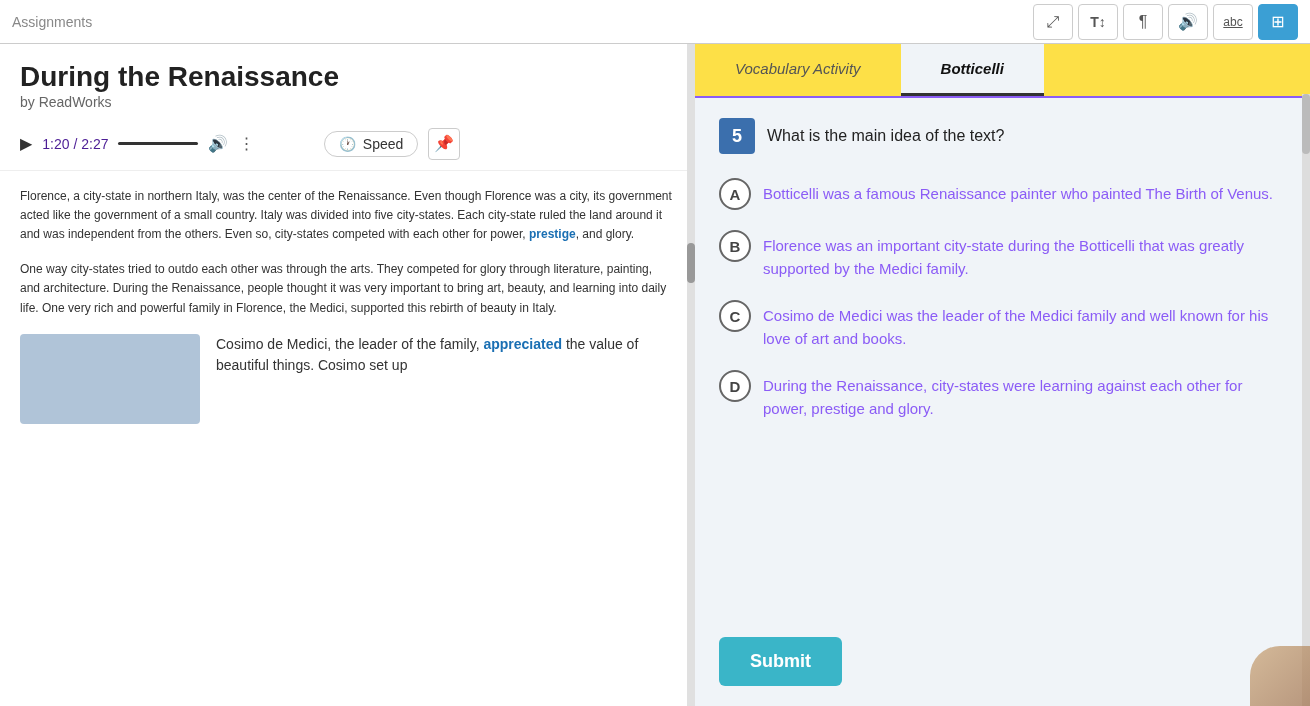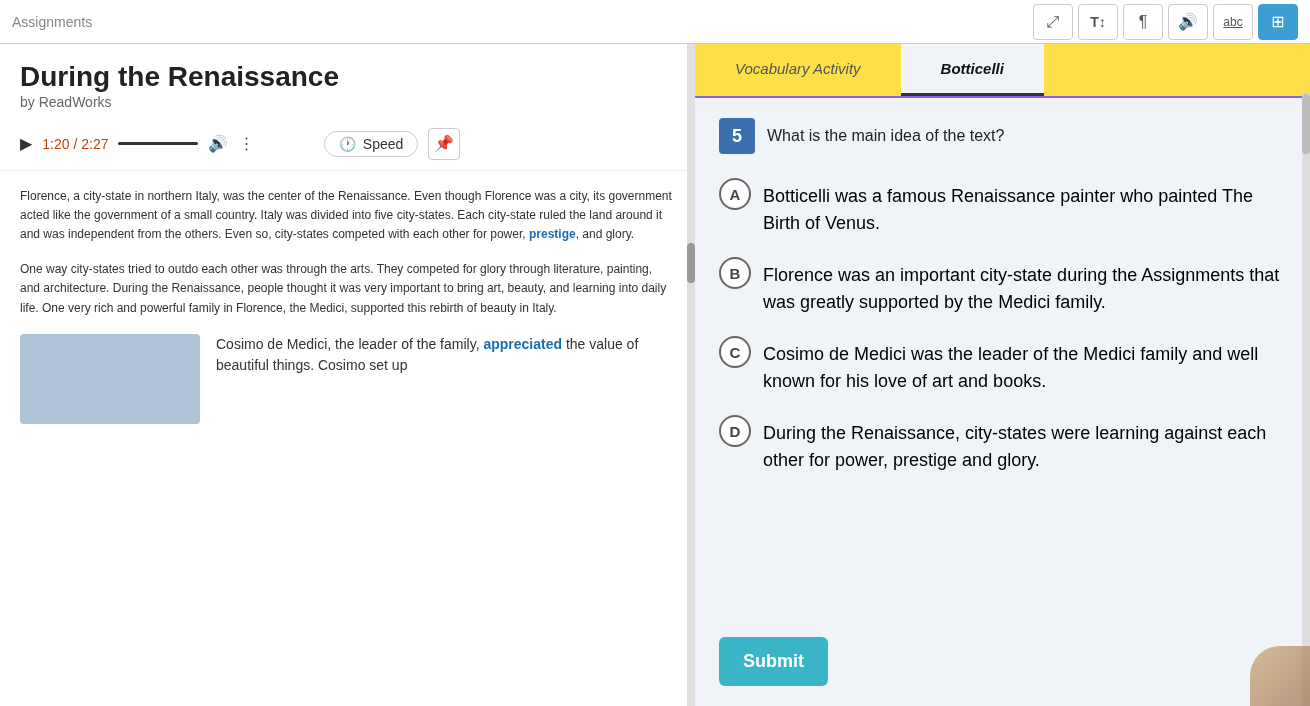--- a/index.html
+++ b/index.html
@@ -86,21 +86,21 @@
       gap: 10px;
       border-bottom: 1px solid #eee;
     }
     .play-btn {
       font-size: 16px;
       color: #333;
       cursor: pointer;
     }
     .audio-time {
       font-size: 14px;
-      color: #c2410c;
+      color: #4c1d95;
     }
     .audio-progress {
       width: 80px;
       height: 3px;
       background: #333;
       border-radius: 2px;
       flex-shrink: 0;
     }
     .audio-volume {
       font-size: 16px;
@@ -270,38 +270,38 @@
       display: flex;
       align-items: center;
       justify-content: center;
       font-size: 15px;
       font-weight: bold;
       color: #444;
       flex-shrink: 0;
       background: #fff;
     }
     .option-text {
-      font-size: 18px;
-      color: #000000;
+      font-size: 15px;
+      color: #8b5cf6;
       line-height: 1.5;
       padding-top: 5px;
     }
 
     
     .submit-area {
       padding: 16px 24px 20px;
       display: flex;
       justify-content: flex-start;
     }
     .submit-btn {
       background: #3ab5c8;
       color: #fff;
       border: none;
       border-radius: 6px;
-      padding: 14px 24px;
+      padding: 14px 31px;
       font-size: 18px;
       font-weight: bold;
       cursor: pointer;
     }
 
     
     .right-scrollbar {
       position: absolute;
       right: 0;
       top: 50px;
@@ -402,21 +402,21 @@
         <div class="question-text">What is the main idea of the text?</div>
       </div>
 
       <div class="answer-option">
         <div class="option-circle">A</div>
         <div class="option-text">Botticelli was a famous Renaissance painter who painted The Birth of Venus.</div>
       </div>
 
       <div class="answer-option">
         <div class="option-circle">B</div>
-        <div class="option-text">Florence was an important city-state during the Assignments that was greatly supported by the Medici family.</div>
+        <div class="option-text">Florence was an important city-state during the Botticelli that was greatly supported by the Medici family.</div>
       </div>
 
       <div class="answer-option">
         <div class="option-circle">C</div>
         <div class="option-text">Cosimo de Medici was the leader of the Medici family and well known for his love of art and books.</div>
       </div>
 
       <div class="answer-option">
         <div class="option-circle">D</div>
         <div class="option-text">During the Renaissance, city-states were learning against each other for power, prestige and glory.</div>

